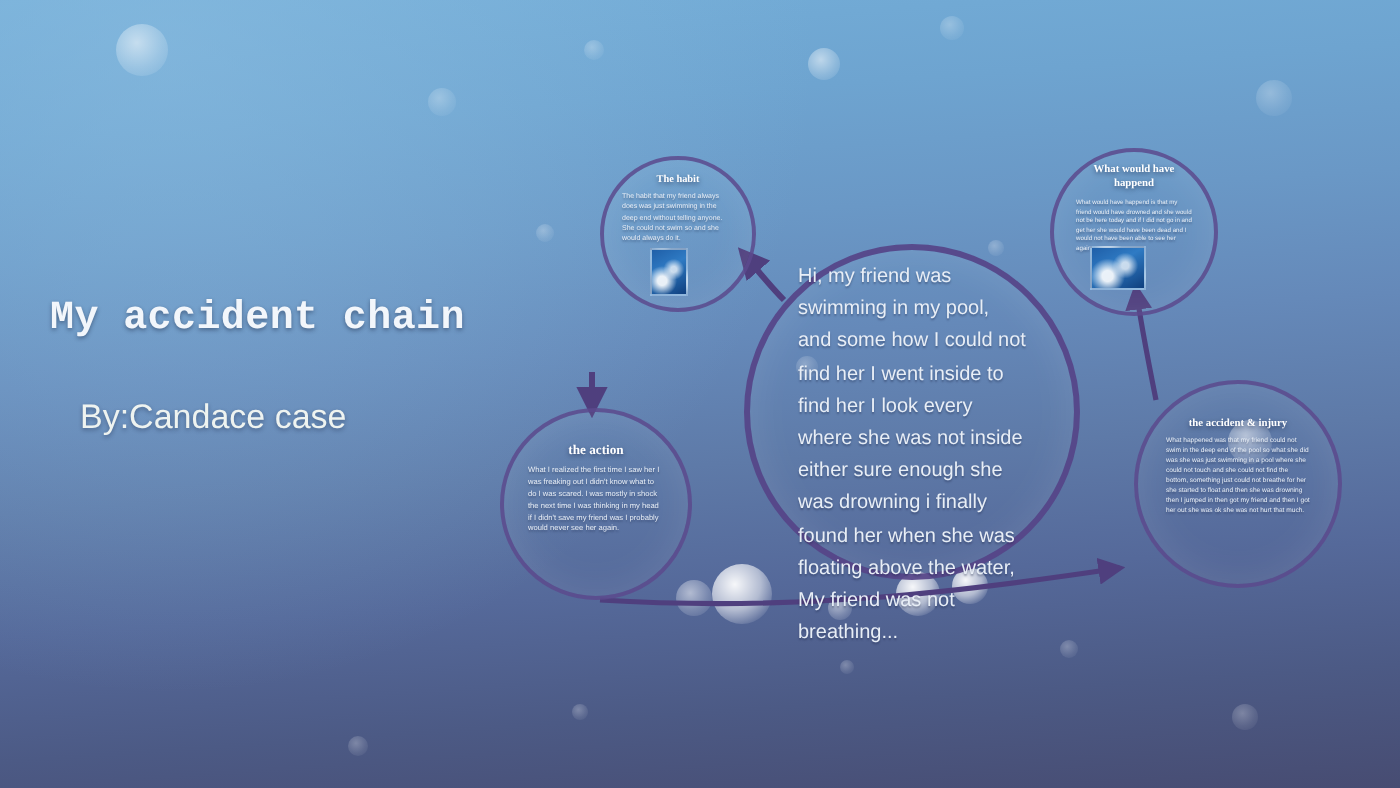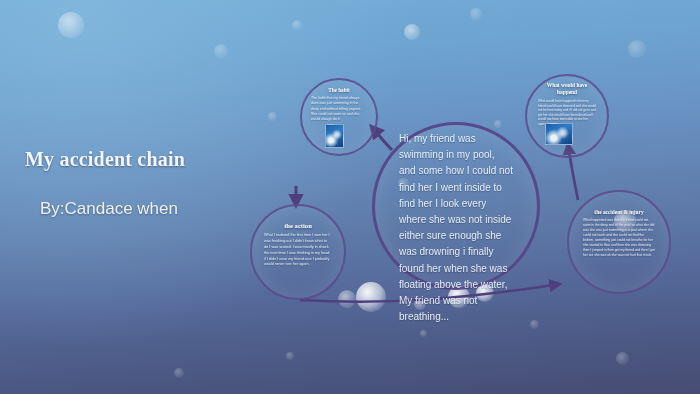--- a/index.html
+++ b/index.html
@@ -15,21 +15,21 @@
       linear-gradient(176deg,#74aed8 0%,#6ea4d0 16%,#6a98c6 30%,#6589b9 44%,#5e7aa8 58%,#55699a 72%,#4c5a85 86%,#474c72 100%);
   }
   
   .bokeh{position:absolute;border-radius:50%;background:radial-gradient(circle at 38% 34%, rgba(255,255,255,.95) 0%, rgba(255,255,255,.55) 48%, rgba(255,255,255,.06) 80%, rgba(255,255,255,0) 100%);pointer-events:none;}
   .bokeh.soft{background:radial-gradient(circle at 40% 36%, rgba(255,255,255,.55) 0%, rgba(255,255,255,.22) 55%, rgba(255,255,255,0) 100%);}
   .bokeh.faint{background:radial-gradient(circle at 40% 36%, rgba(255,255,255,.28) 0%, rgba(255,255,255,.1) 55%, rgba(255,255,255,0) 100%);}
 
   
   #title-block{position:absolute;left:18px;top:148px;width:230px;}
   #deck-title{
-    font-family:Liberation Serif, serif;font-weight:bold;font-size:20px;color:#f2f6fb;
+    font-family:Liberation Mono, monospace;font-weight:bold;font-size:20px;color:#f2f6fb;
     text-shadow:0 1px 2px rgba(20,30,60,.45);letter-spacing:.2px;margin:0 0 28px 7px;
   }
   #deck-author{
     font-family:"Liberation Sans",sans-serif;font-size:17px;color:#eef3f0;
     text-shadow:0 1px 2px rgba(20,30,60,.40);margin-left:22px;
   }
 
   
   .bubble{position:absolute;border-radius:50%;box-sizing:border-box;}
   .bubble .ring{
@@ -118,21 +118,21 @@
       </marker>
     </defs>
     <path d="M392,150 C384,142 378,134 371,126" stroke="#4f3f7e" stroke-width="3" fill="none" marker-end="url(#ah)"></path>
     <path d="M578,200 C574,180 570,160 568,144" stroke="#4f3f7e" stroke-width="2.6" fill="none" marker-end="url(#ah)"></path>
     <path d="M300,300 C400,306 480,296 560,284" stroke="#4f3f7e" stroke-width="2.6" fill="none" marker-end="url(#ah)"></path>
     <path d="M296,186 C296,194 296,200 296,206" stroke="#4f3f7e" stroke-width="3" fill="none" marker-end="url(#ah)"></path>
   </svg>
 
   <div id="title-block">
     <div id="deck-title">My accident chain</div>
-    <div id="deck-author">By:Candace when</div>
+    <div id="deck-author">By:Candace case</div>
   </div>
 
   <div class="bubble" id="bubble-habit">
     <div class="ring"></div>
     <div class="inner">
       <div class="b-head">The habit</div>
       <div class="b-body">The habit that my friend always does was just swimming in the deep end without telling anyone. She could not swim so and she would always do it.</div>
     </div>
   </div>
   <div class="thumb" id="thumb-habit"></div>

